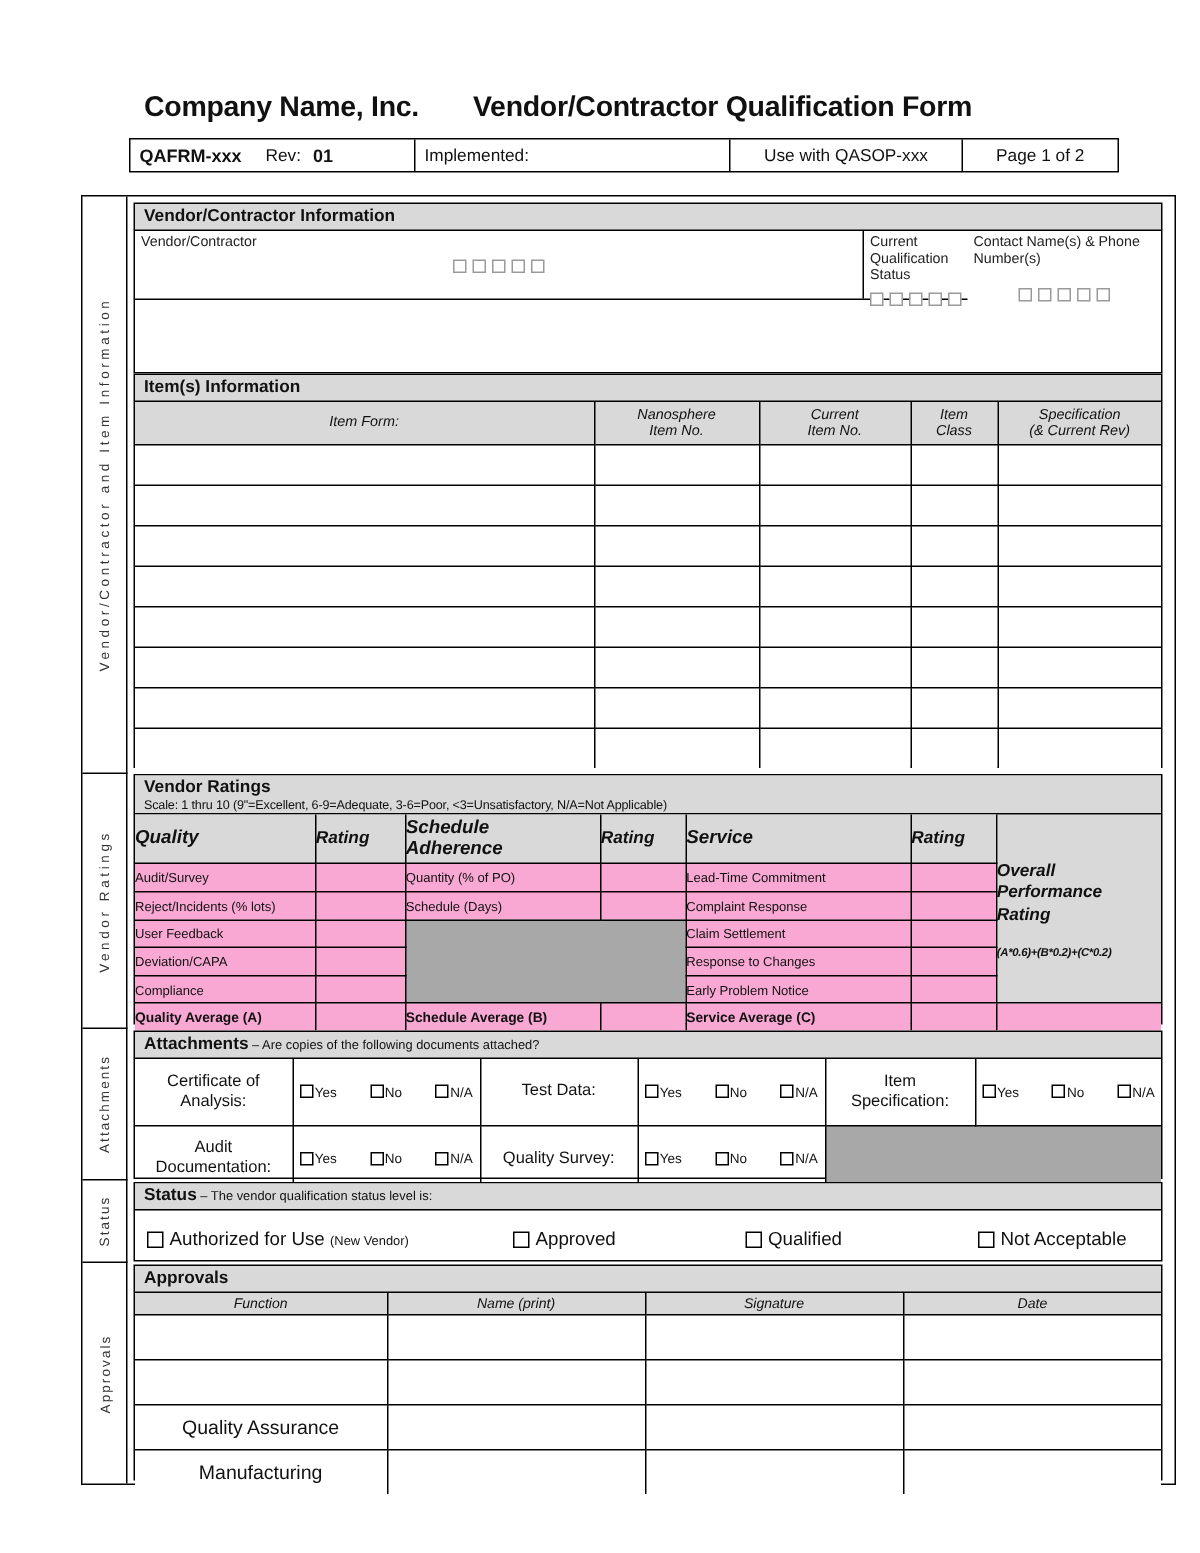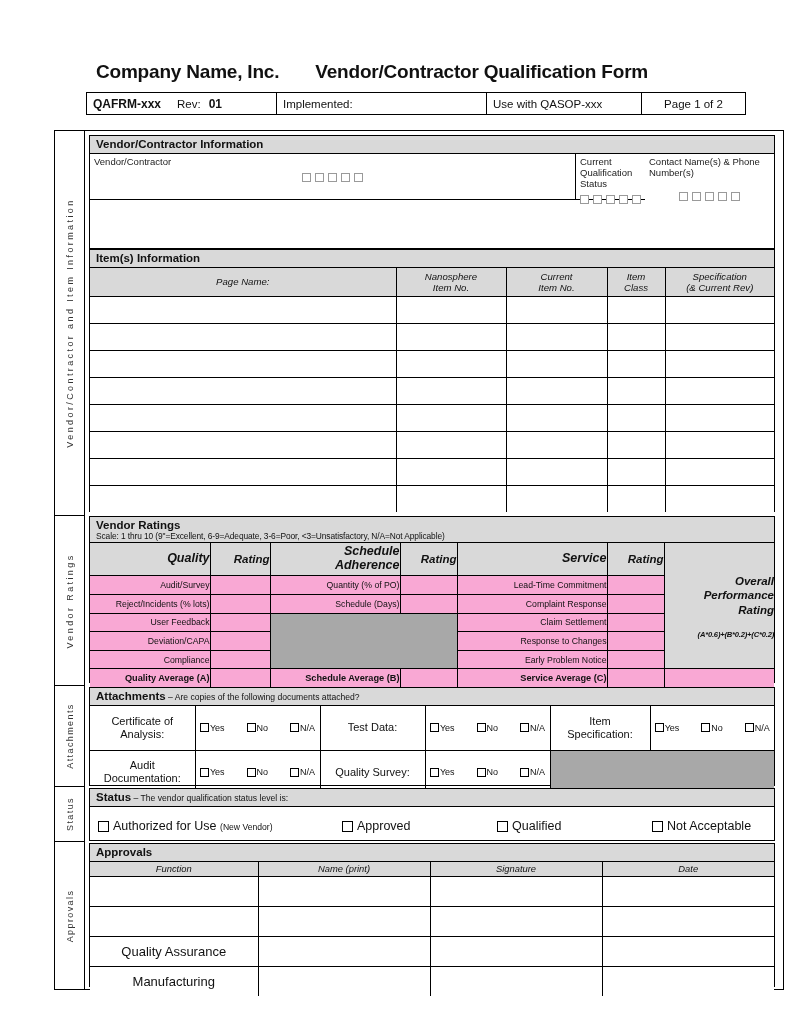--- a/index.html
+++ b/index.html
@@ -67,21 +67,21 @@
     padding: 0 6px;
     white-space: nowrap;
     overflow: hidden;
   }
   .hb-sep { border-right: 1.6px solid #000; }
   .hb-doc { width: 190px; justify-content: flex-start; gap: 16px; }
   .hb-doc .docid { font-weight: bold; font-size: 12px; }
   .hb-doc .revlbl { font-size: 11.5px; }
   .hb-doc .revval { font-weight: bold; font-size: 12px; margin-left: -8px; }
   .hb-impl { width: 210px; }
-  .hb-use { width: 155px; }
+  .hb-use { width: 155px; justify-content: center; }
   .hb-page { flex: 1; justify-content: center; }
 
   
   .frame {
     position: absolute;
     left: 38px;
     top: 130px;
     width: 730px;
     height: 860px;
     border: 1.4px solid #000;
@@ -207,21 +207,21 @@
   .items-table th:first-child, .items-table td:first-child { border-left: none; }
   .items-table th:last-child, .items-table td:last-child { border-right: none; }
   .items-table tr:first-child th { border-top: none; }
 
   
   .ratings-table { border-collapse: collapse; width: 100%; table-layout: fixed; }
   .ratings-table td, .ratings-table th {
     border: 1.2px solid #000;
     box-sizing: border-box;
     padding: 0;
-    text-align: right;
+    text-align: left;
   }
   .ratings-table tr:first-child th { border-top: none; }
   .ratings-table tr:last-child td { border-bottom: none; }
   .ratings-table th:first-child, .ratings-table td:first-child { border-left: none; }
   .ratings-table th:last-child, .ratings-table td:last-child { border-right: none; }
   .rt-head th {
     background: #d9d9d9;
     font-size: 12.5px;
     font-weight: bold;
     font-style: italic;
@@ -412,21 +412,21 @@
           <colgroup>
             <col style="width:306px;">
             <col style="width:110px;">
             <col style="width:101px;">
             <col style="width:58px;">
             <col>
           </colgroup>
           <thead>
             <tr>
               <th style="height:28px;">
-                <span>Page Name:</span>
+                <span>Item Form:</span>
               </th>
               <th>
                 <span>Nanosphere</span><br><span>Item No.</span>
               </th>
               <th>
                 <span>Current</span><br><span>Item No.</span>
               </th>
               <th>
                 <span>Item</span><br><span>Class</span>
               </th>

